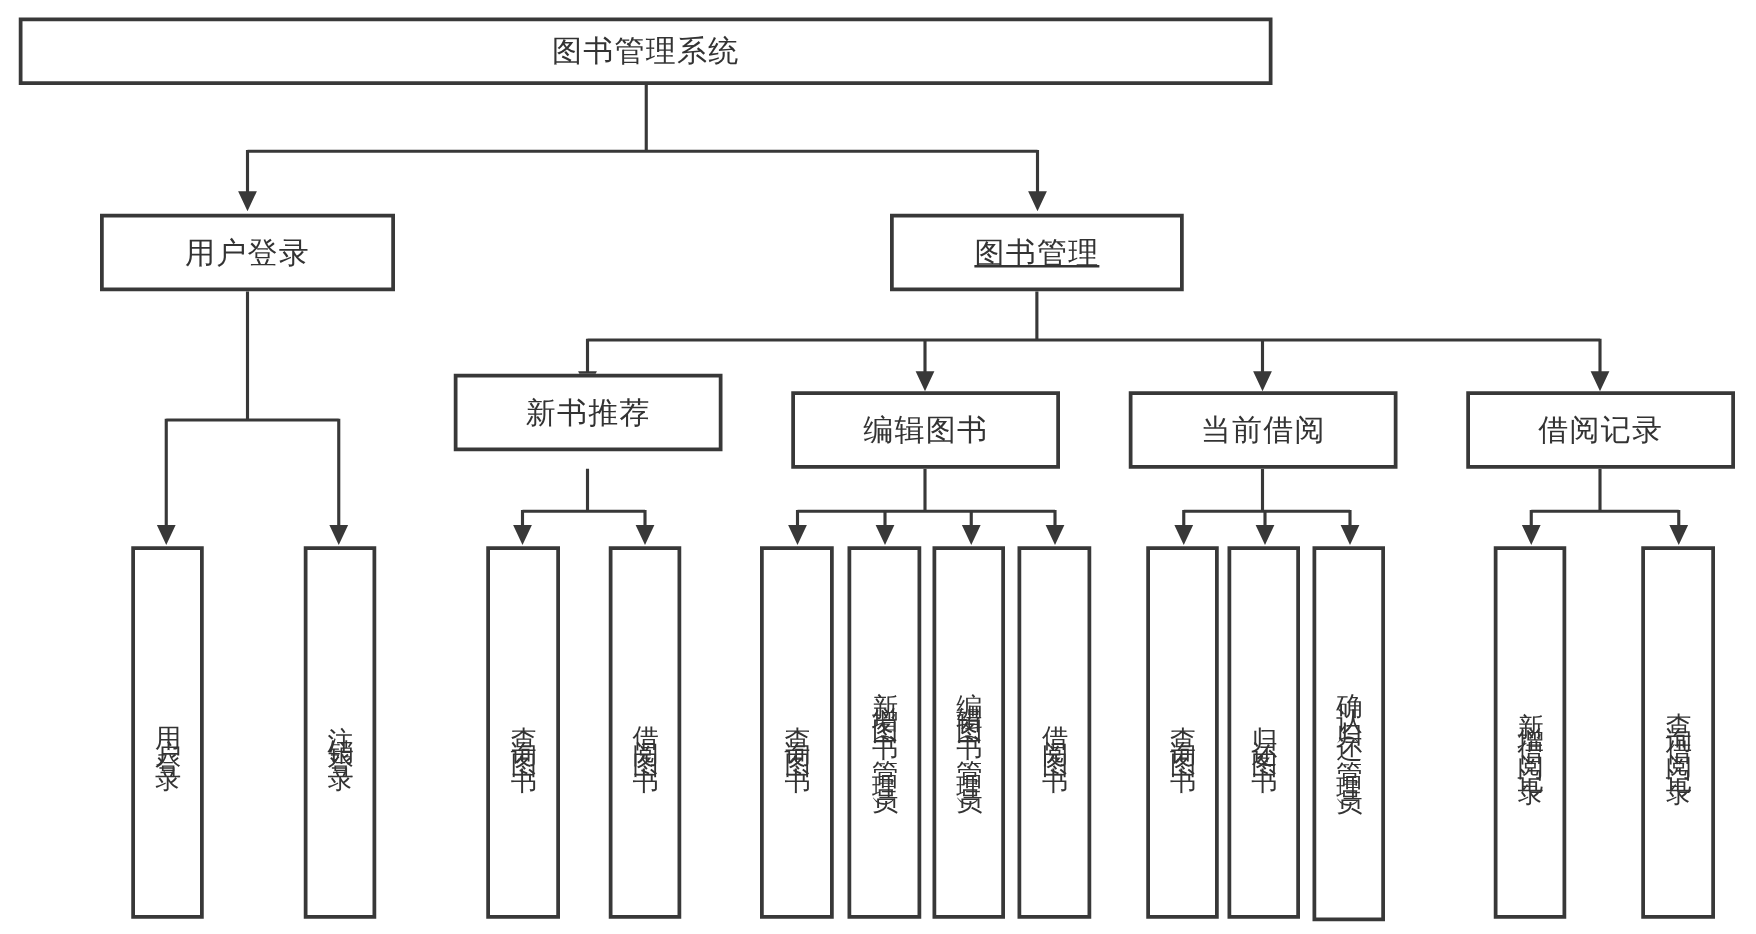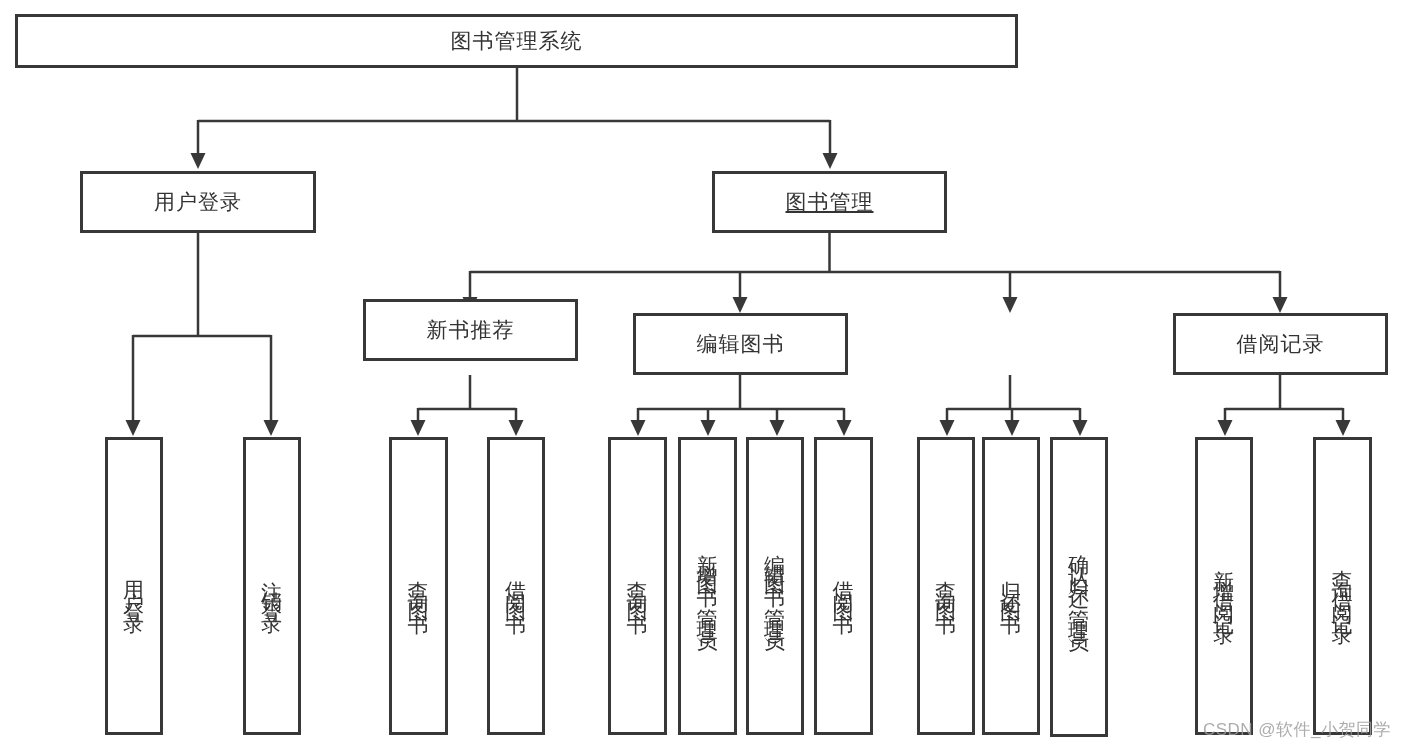--- a/index.html
+++ b/index.html
@@ -28,21 +28,21 @@
     box-sizing: border-box;
     background: #ffffff;
     border: 3px solid #383838;
     color: #333333;
     display: flex;
     align-items: center;
     justify-content: center;
     text-align: center;
   }
   .node.h {
-    font-size: 21px;
+    font-size: 24px;
     letter-spacing: 1px;
     text-align: right;
   }
   .node.v {
     writing-mode: vertical-rl;
     text-orientation: mixed;
     font-size: 21px;
     letter-spacing: 11px;
     line-height: 1;
   }
@@ -97,35 +97,35 @@
       M1335.5 420 L1350.5 420 L1343 436 Z"></path>
   </svg>
 
   <div class="node h" style="left:15px; top:14px; width:1003px; height:54px;">图书管理系统</div>
 
   <div class="node h" style="left:80px; top:171px; width:236px; height:62px;">用户登录</div>
   <div class="node h" style="left:712px; top:171px; width:235px; height:62px;text-decoration:underline;">图书管理</div>
 
   <div class="node h" style="left:363px; top:299px; width:215px; height:62px;">新书推荐</div>
   <div class="node h" style="left:633px; top:313px; width:215px; height:62px;">编辑图书</div>
+  <div class="node h" style="left:903px; top:313px; width:215px; height:62px;">当前借阅</div>
   <div class="node h" style="left:1173px; top:313px; width:215px; height:62px;">借阅记录</div>
 
   <div class="node v" style="left:105px; top:437px; width:58px; height:298px;">用户登录</div>
   <div class="node v" style="left:243px; top:437px; width:58px; height:298px;">注销登录</div>
 
   <div class="node v" style="left:389px; top:437px; width:59px; height:298px;">查询图书</div>
   <div class="node v" style="left:487px; top:437px; width:58px; height:298px;">借阅图书</div>
 
   <div class="node v" style="left:608px; top:437px; width:59px; height:298px;">查询图书</div>
   <div class="node v" style="left:678px; top:437px; width:59px; height:298px;">新增图书（管理员）</div>
   <div class="node v" style="left:746px; top:437px; width:58px; height:298px;">编辑图书（管理员）</div>
   <div class="node v" style="left:814px; top:437px; width:59px; height:298px;">借阅图书</div>
 
   <div class="node v" style="left:917px; top:437px; width:58px; height:298px;">查询图书</div>
   <div class="node v" style="left:982px; top:437px; width:58px; height:298px;">归还图书</div>
   <div class="node v" style="left:1050px; top:437px; width:58px; height:300px;">确认归还（管理员）</div>
 
   <div class="node v" style="left:1195px; top:437px; width:58px; height:298px;">新增借阅记录</div>
   <div class="node v" style="left:1313px; top:437px; width:59px; height:298px;">查询借阅记录</div>
 
-  <div class="watermark">CSDN @软件_小贺同学</div>
 
 </div>
 
 </body></html>

